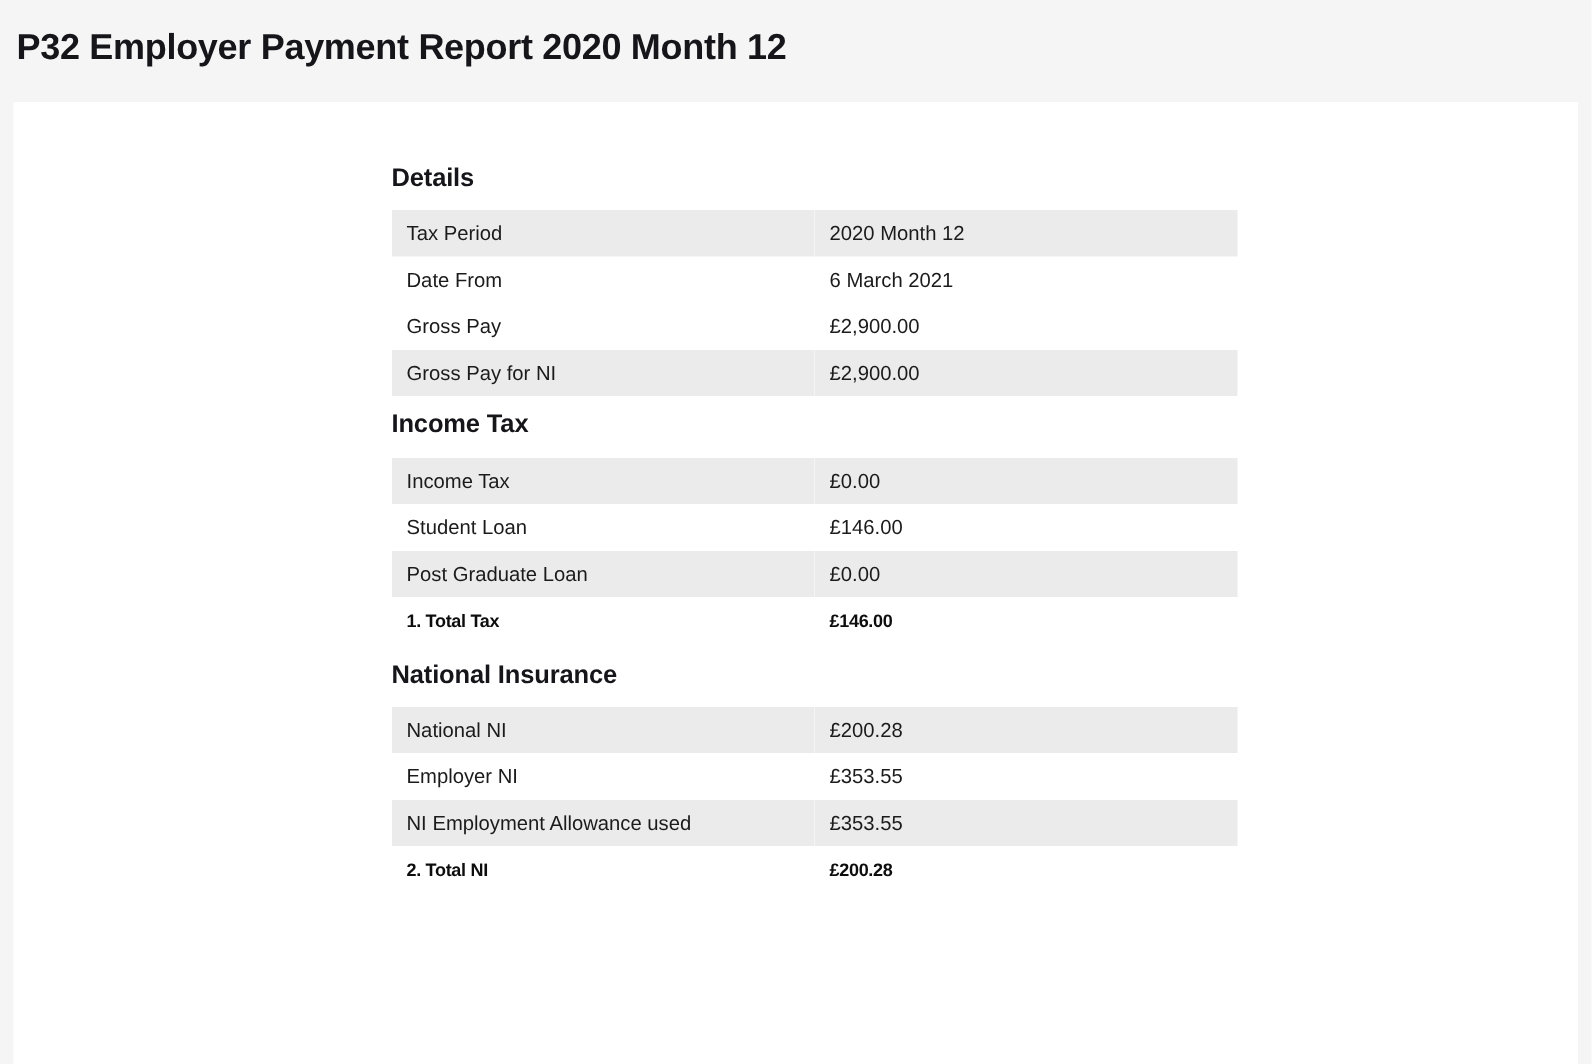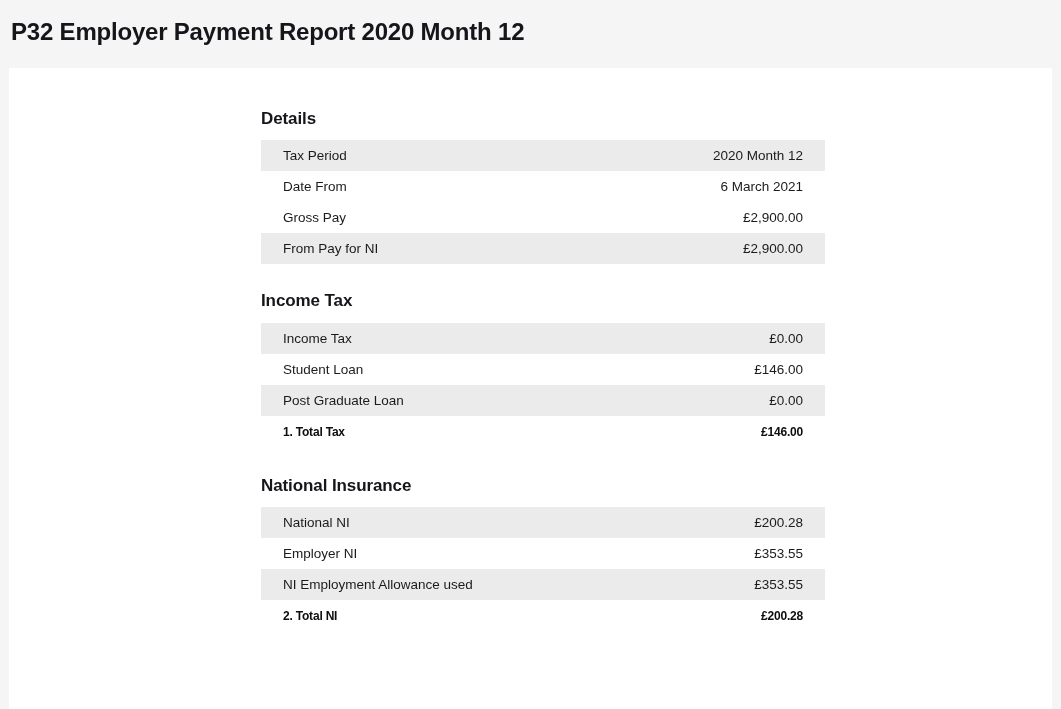--- a/index.html
+++ b/index.html
@@ -49,21 +49,21 @@
   .report-body {
     padding-top: 41px;
   }
 
   
   .section {
     width: 564px;
     margin: 0 auto 0 252px;
   }
   .section + .section {
-    margin-top: 27px;
+    margin-top: 9px;
   }
   .section-title {
     font-size: 17px;
     font-weight: bold;
     color: #15151a;
     letter-spacing: -0.1px;
     margin: 0 0 11px 0;
     line-height: 1.2;
   }
 
@@ -74,32 +74,31 @@
   }
   table.kv tr.row {
     height: 31px;
   }
   table.kv tr.shade {
     background: #ebebeb;
   }
   table.kv td {
     font-size: 13.5px;
     color: #1b1b1b;
-    padding: 0 22px;
+    padding: 0 10px;
     vertical-align: middle;
     line-height: 31px;
     white-space: nowrap;
     overflow: hidden;
     text-overflow: ellipsis;
   }
   table.kv td.k {
     text-align: left;
   }
   table.kv td.v {
-    text-align: right;
   }
 
   
   table.kv tr.total {
     background: #ffffff;
     height: 33px;
   }
   table.kv tr.total td {
     font-size: 12px;
     font-weight: bold;
@@ -128,21 +127,21 @@
           </tr>
           <tr class="row">
             <td class="k">Date From</td>
             <td class="v">6 March 2021</td>
           </tr>
           <tr class="row">
             <td class="k">Gross Pay</td>
             <td class="v">£2,900.00</td>
           </tr>
           <tr class="row shade">
-            <td class="k">From Pay for NI</td>
+            <td class="k">Gross Pay for NI</td>
             <td class="v">£2,900.00</td>
           </tr>
         </tbody>
       </table>
     </div>
 
     <div class="section">
       <div class="section-title">Income Tax</div>
       <table class="kv">
         <tbody>

